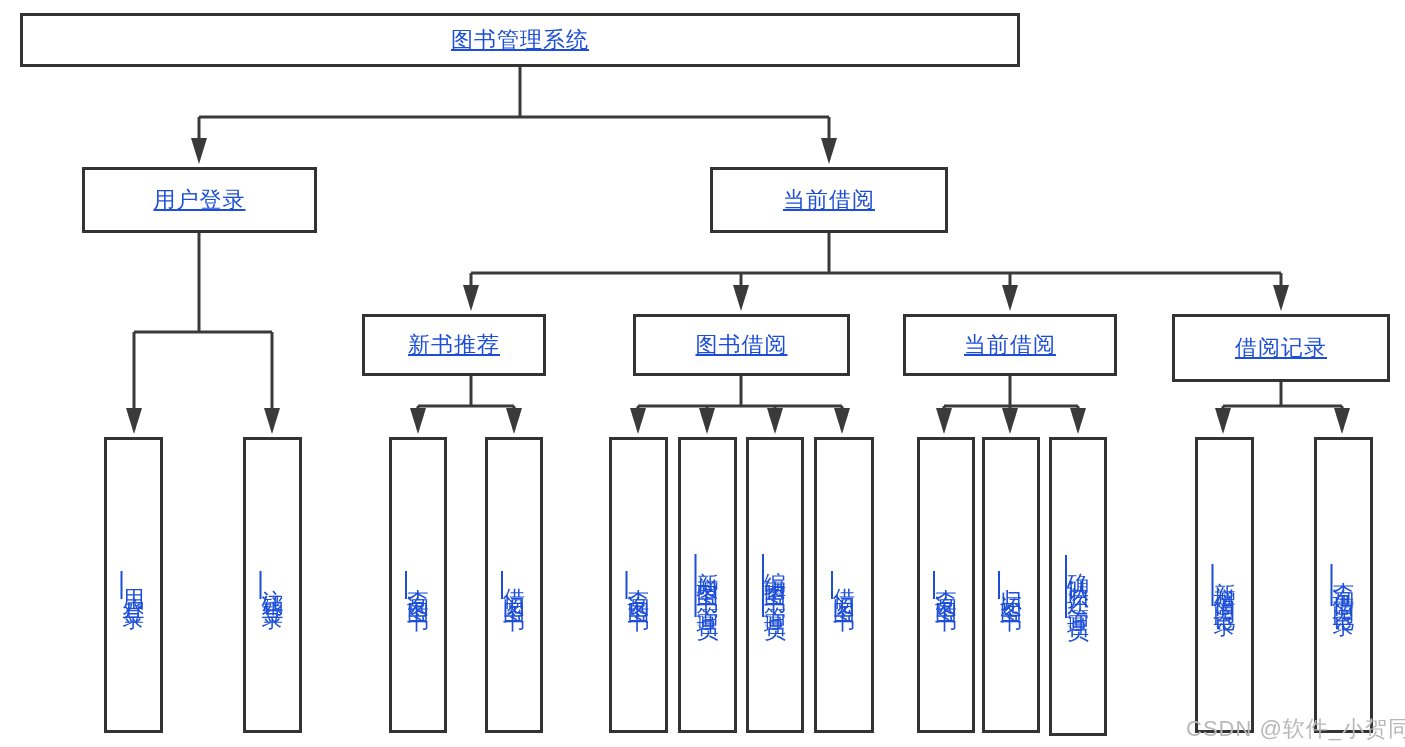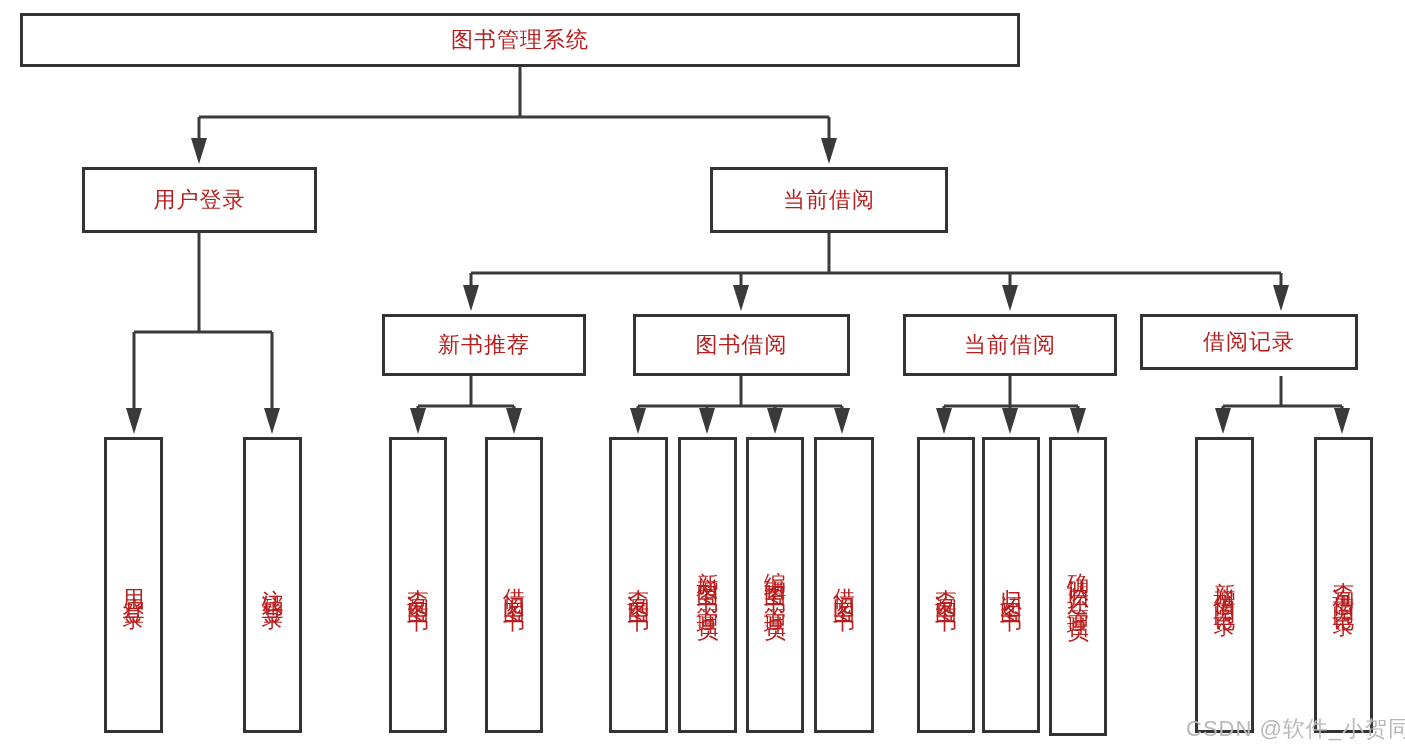--- a/index.html
+++ b/index.html
@@ -20,22 +20,23 @@
   .node {
     position: absolute;
     box-sizing: border-box;
     background: #ffffff;
     border: 3px solid #333333;
     display: flex;
     align-items: center;
     justify-content: center;
     font-size: 22px;
     letter-spacing: 1px;
-    color: #b91c1c;
+    color: #1d4ed8;
     white-space: nowrap;
+    text-decoration: underline;
   }
   .leaf {
     writing-mode: vertical-rl;
     letter-spacing: 7px;
     font-size: 22px;
     line-height: 1;
     white-space: normal;
   }
   .watermark {
     position: absolute;
@@ -119,24 +120,24 @@
       <polygon points="1215,408 1231,408 1223,434"></polygon>
       <polygon points="1334,408 1350,408 1342,434"></polygon>
     </g>
   </svg>
 
   <div class="node" style="left:20px; top:13px; width:1000px; height:54px;">图书管理系统</div>
 
   <div class="node" style="left:82px; top:167px; width:235px; height:66px;">用户登录</div>
   <div class="node" style="left:710px; top:167px; width:238px; height:66px;">当前借阅</div>
 
-  <div class="node" style="left:382px; top:314px; width:204px; height:62px;">新书推荐</div>
+  <div class="node" style="left:362px; top:314px; width:184px; height:62px;">新书推荐</div>
   <div class="node" style="left:903px; top:314px; width:214px; height:62px;">当前借阅</div>
   <div class="node" style="left:633px; top:314px; width:217px; height:62px;">图书借阅</div>
-  <div class="node" style="left:1140px; top:314px; width:218px; height:56px;">借阅记录</div>
+  <div class="node" style="left:1172px; top:314px; width:218px; height:68px;">借阅记录</div>
 
   <div class="node leaf" style="left:104px; top:437px; width:59px; height:296px;">用户登录</div>
   <div class="node leaf" style="left:243px; top:437px; width:59px; height:296px;">注销登录</div>
 
   <div class="node leaf" style="left:389px; top:437px; width:58px; height:296px;">查询图书</div>
   <div class="node leaf" style="left:485px; top:437px; width:58px; height:296px;">借阅图书</div>
 
   <div class="node leaf" style="left:609px; top:437px; width:59px; height:296px;">查询图书</div>
   <div class="node leaf" style="left:678px; top:437px; width:59px; height:296px;">新增图书（管理员）</div>
   <div class="node leaf" style="left:746px; top:437px; width:58px; height:296px;">编辑图书（管理员）</div>

